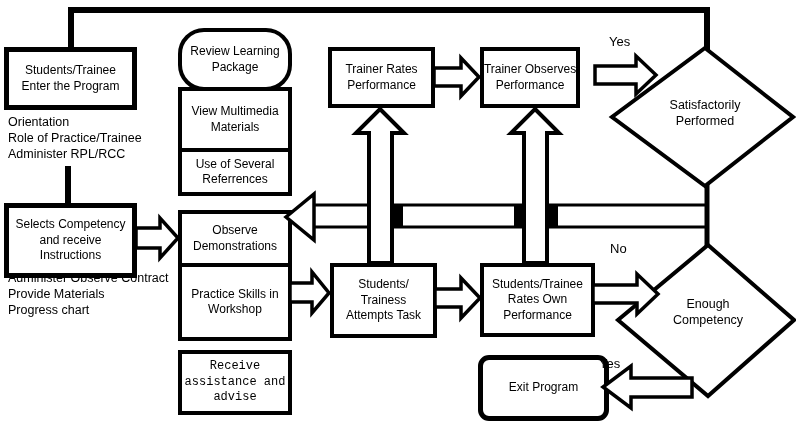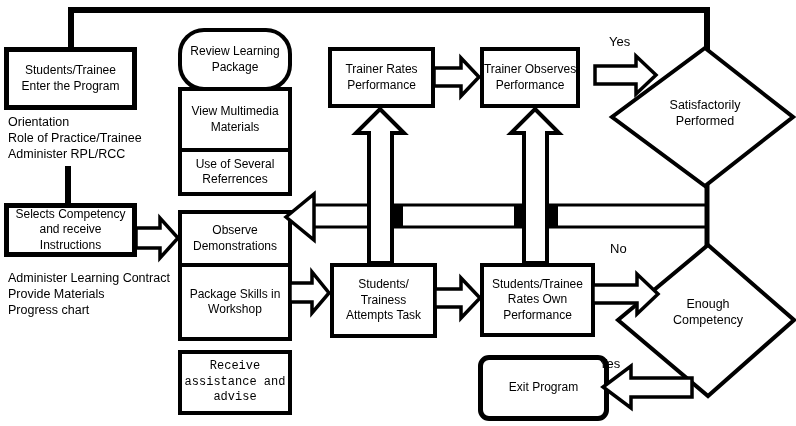--- a/index.html
+++ b/index.html
@@ -88,28 +88,28 @@
     <span class="ln">Students/Trainee</span>
     <span class="ln">Enter the Program</span>
   </div>
 
   <div class="note" style="left:8px;top:114px;">
     <span class="ln">Orientation</span>
     <span class="ln">Role of Practice/Trainee</span>
     <span class="ln">Administer RPL/RCC</span>
   </div>
 
-  <div class="box thick" style="left:4px;top:203px;width:133px;height:54px;">
+  <div class="box thick" style="left:4px;top:203px;width:133px;height:75px;">
     <span class="ln">Selects Competency</span>
     <span class="ln">and receive</span>
     <span class="ln">Instructions</span>
   </div>
 
   <div class="note" style="left:8px;top:270px;">
-    <span class="ln">Administer Learning Contract</span>
+    <span class="ln">Administer Observe Contract</span>
     <span class="ln">Provide Materials</span>
     <span class="ln">Progress chart</span>
   </div>
 
   <div class="box" style="left:178px;top:28px;width:114px;height:63px;border-radius:26px;">
     <span class="ln">Review Learning</span>
     <span class="ln">Package</span>
   </div>
   <div class="box" style="left:178px;top:87px;width:114px;height:65px;">
     <span class="ln">View Multimedia</span>
@@ -117,21 +117,21 @@
   </div>
   <div class="box" style="left:178px;top:148px;width:114px;height:48px;">
     <span class="ln">Use of Several</span>
     <span class="ln">Referrences</span>
   </div>
   <div class="box" style="left:178px;top:210px;width:114px;height:57px;">
     <span class="ln">Observe</span>
     <span class="ln">Demonstrations</span>
   </div>
   <div class="box" style="left:178px;top:263px;width:114px;height:78px;">
-    <span class="ln">Package Skills in</span>
+    <span class="ln">Practice Skills in</span>
     <span class="ln">Workshop</span>
   </div>
   <div class="box" style="left:178px;top:350px;width:114px;height:65px;font-family:Liberation Mono, monospace;">
     <span class="ln">Receive</span>
     <span class="ln">assistance and</span>
     <span class="ln">advise</span>
   </div>
 
   <div class="box" style="left:328px;top:47px;width:107px;height:61px;">
     <span class="ln">Trainer Rates</span>

